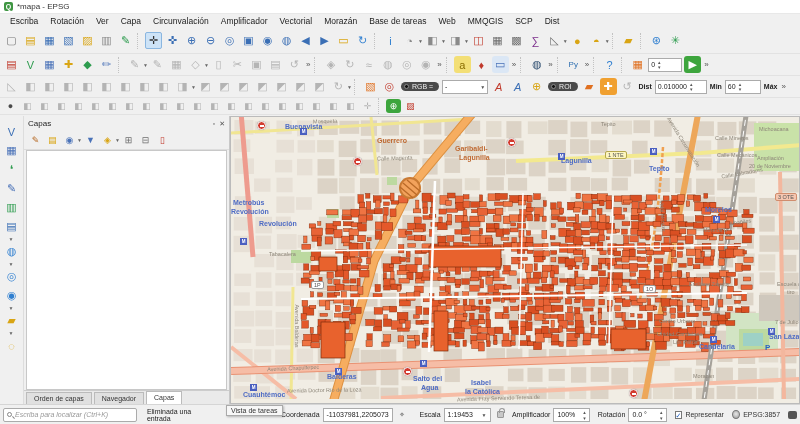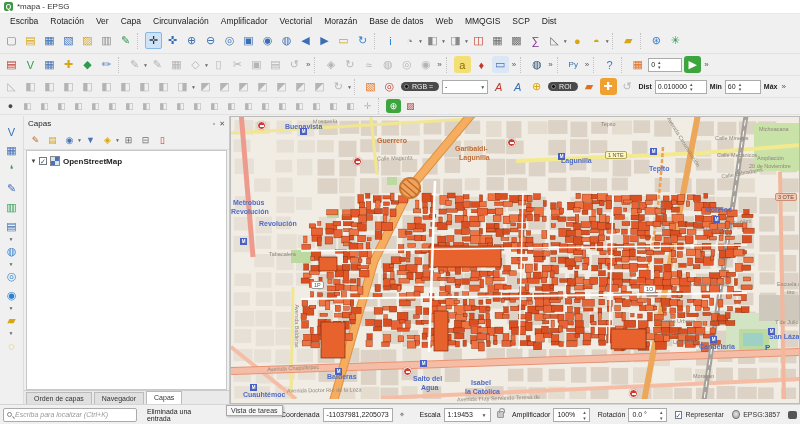--- a/index.html
+++ b/index.html
@@ -81,21 +81,21 @@
 </div>
 <div id="menubar">
     <span class="menu-item">Escriba</span>
     <span class="menu-item">Rotación</span>
     <span class="menu-item">Ver</span>
     <span class="menu-item">Capa</span>
     <span class="menu-item">Circunvalación</span>
     <span class="menu-item">Amplificador</span>
     <span class="menu-item">Vectorial</span>
     <span class="menu-item">Morazán</span>
-    <span class="menu-item">Base de datos</span>
+    <span class="menu-item">Base de tareas</span>
     <span class="menu-item">Web</span>
     <span class="menu-item">MMQGIS</span>
     <span class="menu-item">SCP</span>
     <span class="menu-item">Dist</span>
   </div>
 
 <div id="tb1" class="tbrow">
     <span class="tbicon" style="color: rgb(119, 119, 119);">▢</span>
     <span class="tbicon" style="color: rgb(217, 165, 20);">▤</span>
     <span class="tbicon" style="color: rgb(59, 111, 181);">▦</span>
@@ -304,26 +304,20 @@
         <span class="tbicon" style="color: rgb(74, 114, 184);">◉</span>
         <span class="drop">▼</span>
         <span class="tbicon" style="color: rgb(74, 114, 184);">▼</span>
         <span class="tbicon" style="color: rgb(217, 165, 20);">◈</span>
         <span class="drop">▼</span>
         <span class="tbicon" style="color: rgb(111, 111, 111);">⊞</span>
         <span class="tbicon" style="color: rgb(111, 111, 111);">⊟</span>
         <span class="tbicon" style="color: rgb(192, 57, 43);">▯</span>
       </div>
     <div id="layer-tree">
-        <div class="tree-row" style="padding-left: 2px;">
-          <span class="tw">▼</span>
-          <span class="cb">✓</span>
-          <span class="licon-raster"></span>
-          <span class="lbl-b">OpenStreetMap</span>
-        </div>
       </div>
     <div id="panel-tabs">
         <span class="ptab">Orden de capas</span>
         <span class="ptab">Navegador</span>
         <span class="ptab active">Capas</span>
       </div>
   </div>
   <div id="mapwrap">
     <svg id="mapsvg" width="570" height="282" viewBox="0 0 570 282">
       <rect x="0" y="0" width="570" height="282" fill="#f1ede4"></rect>

